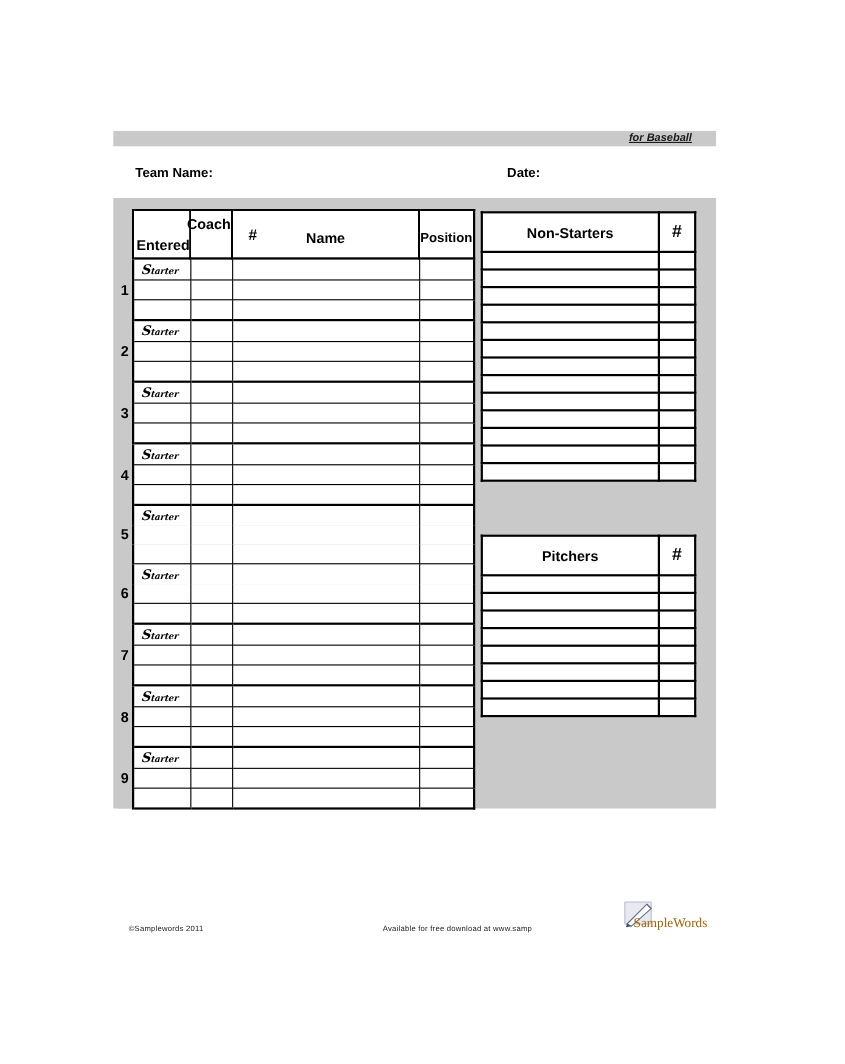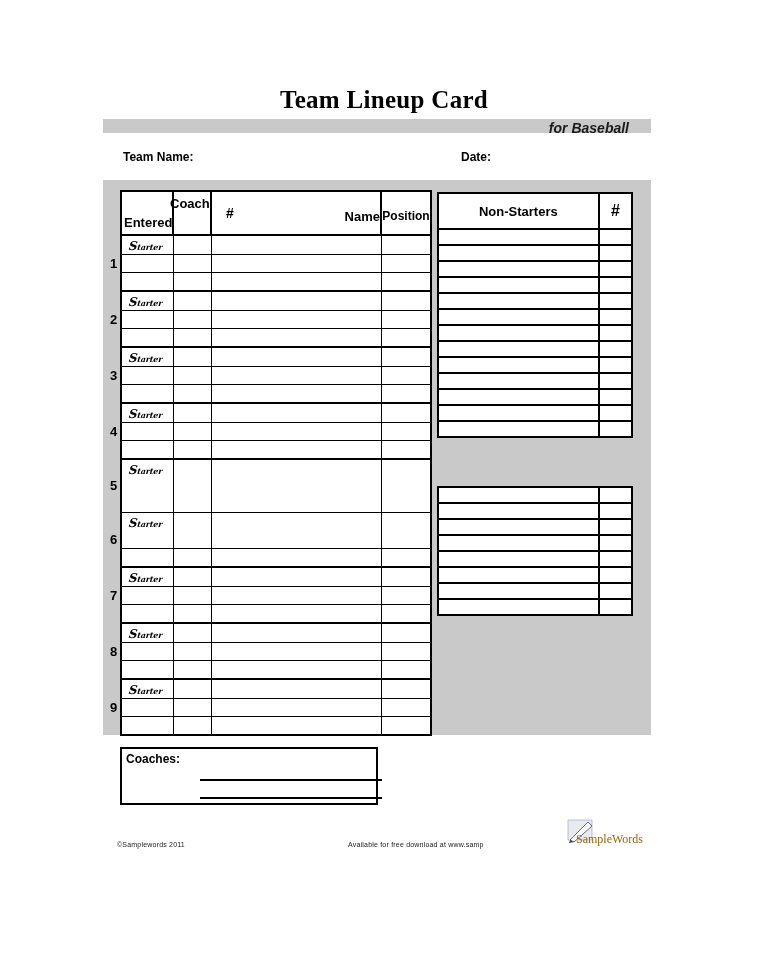--- a/index.html
+++ b/index.html
@@ -46,23 +46,24 @@
     width: 548px;
     height: 14px;
     background: #c9c9c9;
   }
   .subtitle-text {
     position: absolute;
     right: 139px;
     top: 120px;
     font-style: italic;
     font-weight: bold;
-    font-size: 14px;
+    font-size: 10px;
     color: #1a1a1a;
     white-space: nowrap;
+    text-decoration: underline;
   }
 
   
   .teamname-label {
     position: absolute;
     left: 123px;
     top: 150px;
     font-size: 12px;
     font-weight: bold;
   }
@@ -153,29 +154,29 @@
     left: 14px;
     top: 13px;
     font-size: 14px;
     font-weight: bold;
   }
   .hdr-name {
     position: absolute;
     left: 0;
     right: 0;
     top: 17px;
-    text-align: right;
+    text-align: center;
     font-size: 13px;
     font-weight: bold;
   }
   .hdr-position {
     position: absolute;
     left: 0; right: 0;
     top: 17px;
-    text-align: center;
+    text-align: left;
     font-size: 12px;
     font-weight: bold;
   }
 
   .starter-mark {
     font-family: "DejaVu Serif", serif;
     font-style: italic;
     font-size: 8px;
     font-weight: bold;
     padding-left: 7px;
@@ -297,21 +298,20 @@
     font-size: 12px;
     color: #a16207;
     white-space: nowrap;
   }
 </style>
 </head>
 <body>
 
 <div class="page">
 
-  <div class="title">Team Lineup Card</div>
 
   <div class="subtitle-band"></div>
   <div class="subtitle-text">for Baseball</div>
 
   <div class="teamname-label">Team Name:</div>
   <div class="date-label">Date:</div>
 
   <div class="gray-panel"></div>
 
   <table class="lineup">
@@ -579,20 +579,24 @@
         </tr>
         <tr>
           <td class="pname"></td>
           <td class="pnum"></td>
         </tr>
       </tbody>
   </table>
 
   <table class="side-panel" id="pitchers-panel">
     <tbody id="pitchers-body">
+      <tr class="ph">
+        <td class="pname">Pitchers</td>
+        <td class="pnum">#</td>
+      </tr>
     <tr>
           <td class="pname"></td>
           <td class="pnum"></td>
         </tr>
         <tr>
           <td class="pname"></td>
           <td class="pnum"></td>
         </tr>
         <tr>
           <td class="pname"></td>
@@ -614,25 +618,20 @@
           <td class="pname"></td>
           <td class="pnum"></td>
         </tr>
         <tr>
           <td class="pname"></td>
           <td class="pnum"></td>
         </tr>
       </tbody>
   </table>
 
-  <div class="coaches-box">
-    <span class="coaches-label">Coaches:</span>
-    <div class="coach-line l1"></div>
-    <div class="coach-line l2"></div>
-  </div>
 
   <div class="footer-left">©Samplewords 2011</div>
   <div class="footer-right">Available for free download at www.samp</div>
 
   <div class="logo">
     <svg width="88" height="32" viewBox="0 0 88 32">
       <polygon points="6,2 30,2 30,22 6,22" fill="#e8eaf0" stroke="#aeb4c4" stroke-width="0.8"></polygon>
       <polygon points="8,22 26,4 30,8 12,24" fill="#ffffff" stroke="#5f6b84" stroke-width="1"></polygon>
       <polygon points="8,22 12,24 7,25" fill="#3d4559"></polygon>
       <line x1="26" y1="4" x2="30" y2="8" stroke="#5f6b84" stroke-width="1"></line>

